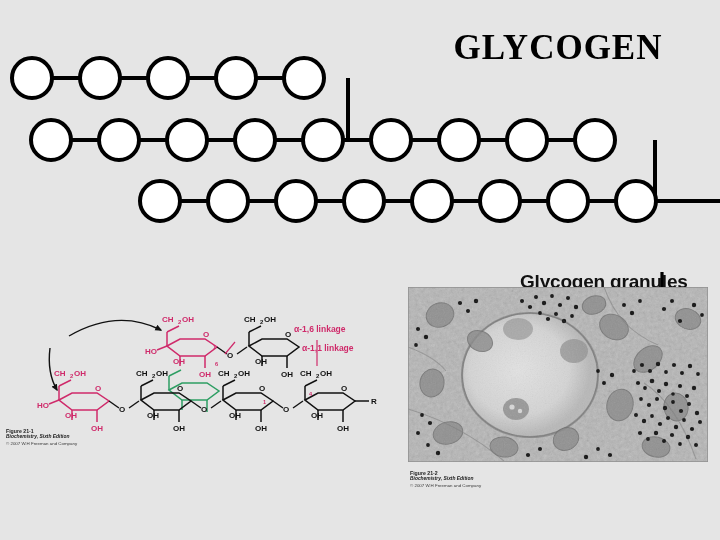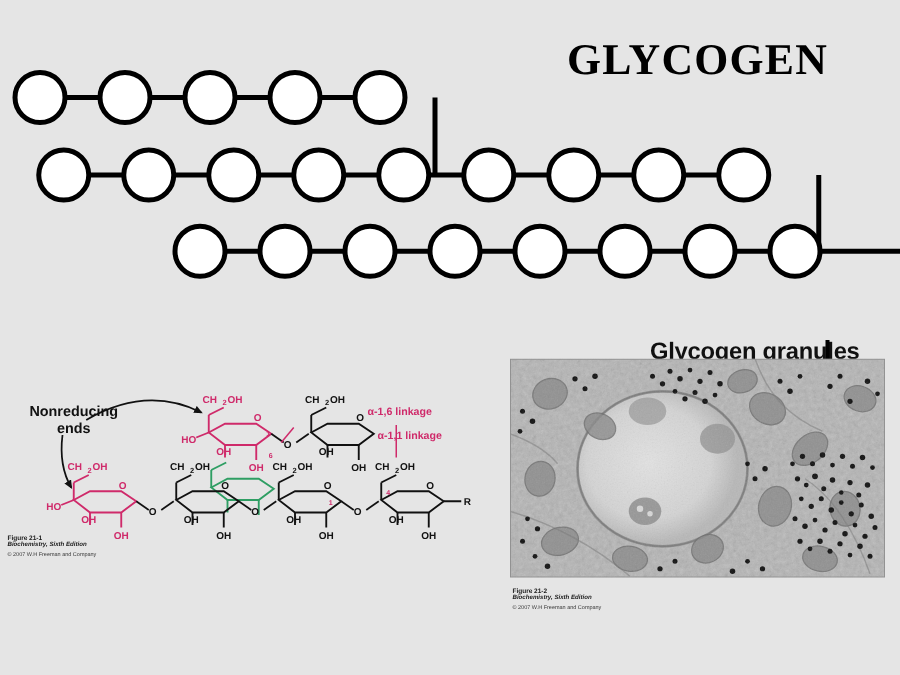--- a/index.html
+++ b/index.html
@@ -311,24 +311,20 @@
       </g>
 
       <g font-family="Liberation Sans, sans-serif" font-size="5.6" font-weight="bold" fill="#cf2a6a">
         <text x="196" y="57">1</text>
         <text x="198" y="74">6</text>
         <text x="246" y="112">1</text>
         <text x="292" y="104">4</text>
       </g>
     </svg>
 
-    <div class="lbl lbl-nonred">
-      <span>Nonreducing</span><br>
-      <span>ends</span>
-    </div>
     <div class="lbl lbl-16">α-1,6 linkage</div>
     <div class="lbl lbl-14">α-1,1 linkage</div>
   </div>
 
   <div id="fig1-caption">
     <div>Figure 21-1</div>
     <div class="sub">Biochemistry, Sixth Edition</div>
     <div class="cr">© 2007 W.H Freeman and Company</div>
   </div>
 

